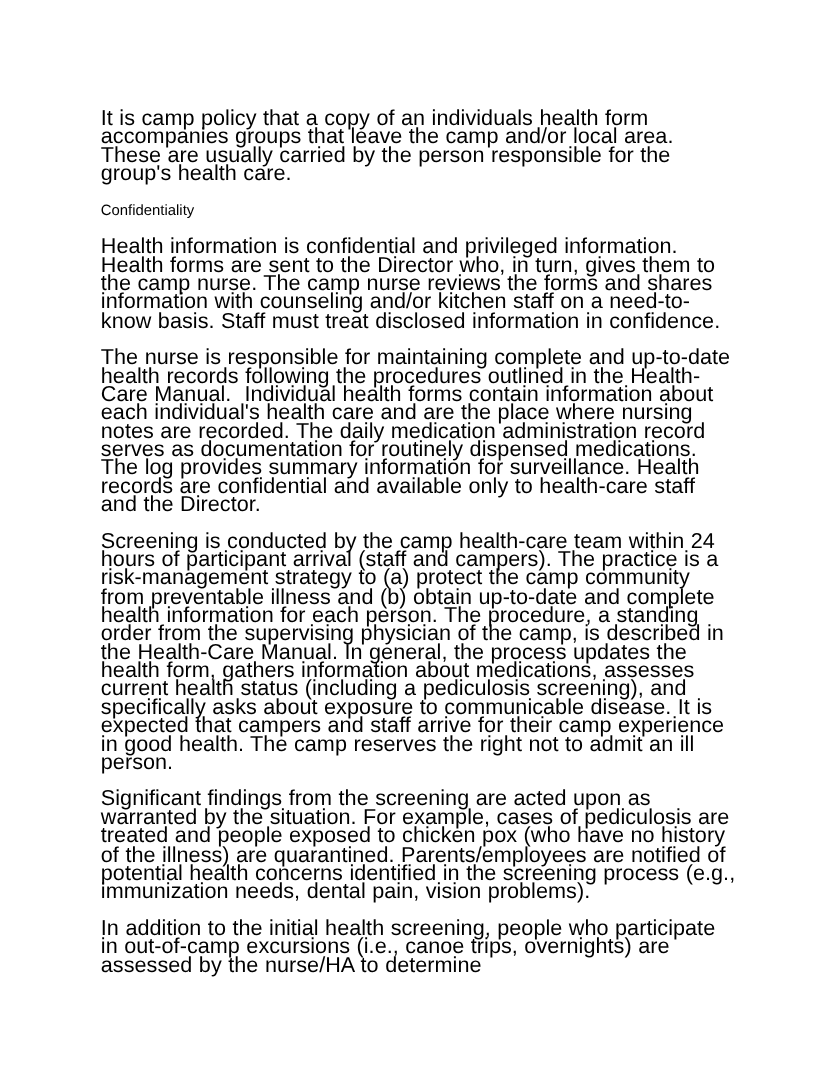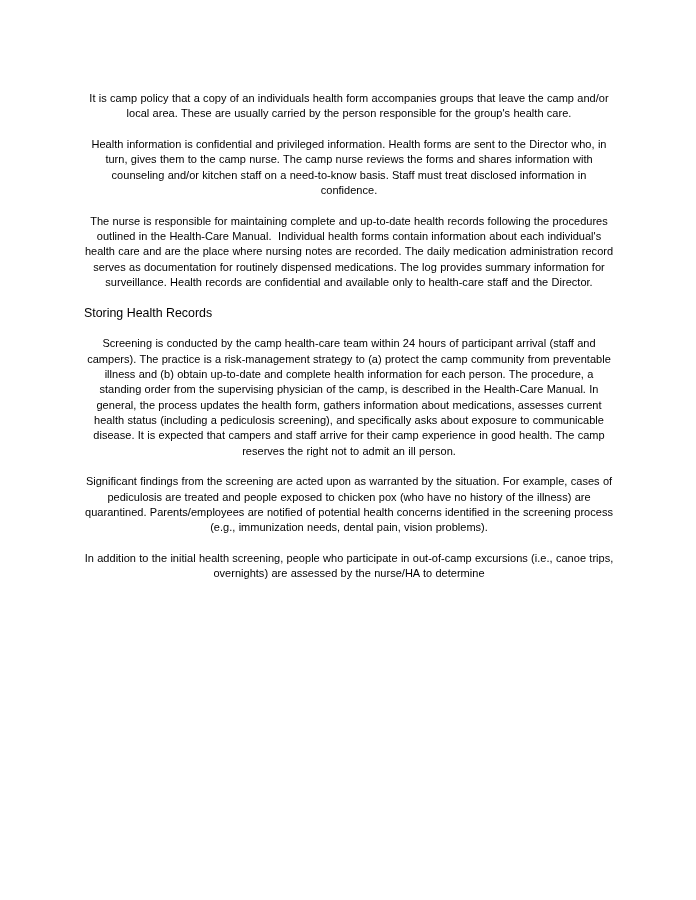--- a/index.html
+++ b/index.html
@@ -21,23 +21,23 @@
     background: #ffffff;
     overflow: hidden;
   }
   .content {
     position: absolute;
     left: 84px;
     top: 91px;
     width: 530px;
   }
   .para {
-    font-size: 11px;
+    font-size: 18px;
     line-height: 15.35px;
-    text-align: center;
+    text-align: left;
     margin: 0 0 15.3px 0;
     white-space: pre-wrap;
     word-spacing: 0.02em;
     letter-spacing: 0.002em;
   }
   .para:last-child {
     margin-bottom: 16px;
   }
   .heading {
     font-size: 12.4px;
@@ -48,26 +48,26 @@
   }
 </style>
 </head>
 <body>
 
 <div class="page">
   <div class="content">
 
     <p class="para">It is camp policy that a copy of an individuals health form accompanies groups that leave the camp and/or local area. These are usually carried by the person responsible for the group's health care.</p>
 
+    <p class="heading">Confidentiality</p>
 
     <p class="para">Health information is confidential and privileged information. Health forms are sent to the Director who, in turn, gives them to the camp nurse. The camp nurse reviews the forms and shares information with counseling and/or kitchen staff on a need-to-know basis. Staff must treat disclosed information in confidence.</p>
 
     <p class="para"><span>The nurse is responsible for maintaining complete and up-to-date health records following the procedures outlined in the </span><span class="ital">Health-Care Manual.</span><span>  Individual health forms contain information about each individual's health care and are the place where nursing notes are recorded. The daily medication administration record serves as documentation for routinely dispensed medications. The log provides summary information for surveillance. Health records are confidential and available only to health-care staff and the Director.</span></p>
 
-    <p class="heading">Storing Health Records</p>
 
 
 
     <p class="para">Screening is conducted by the camp health-care team within 24 hours of participant arrival (staff and campers). The practice is a risk-management strategy to (a) protect the camp community from preventable illness and (b) obtain up-to-date and complete health information for each person. The procedure, a standing order from the supervising physician of the camp, is described in the Health-Care Manual. In general, the process updates the health form, gathers information about medications, assesses current health status (including a pediculosis screening), and specifically asks about exposure to communicable disease. It is expected that campers and staff arrive for their camp experience in good health. The camp reserves the right not to admit an ill person.</p>
 
     <p class="para">Significant findings from the screening are acted upon as warranted by the situation. For example, cases of pediculosis are treated and people exposed to chicken pox (who have no history of the illness) are quarantined. Parents/employees are notified of potential health concerns identified in the screening process (e.g., immunization needs, dental pain, vision problems).</p>
 
     <p class="para">In addition to the initial health screening, people who participate in out-of-camp excursions (i.e., canoe trips, overnights) are assessed by the nurse/HA to determine</p>
 
   </div>

